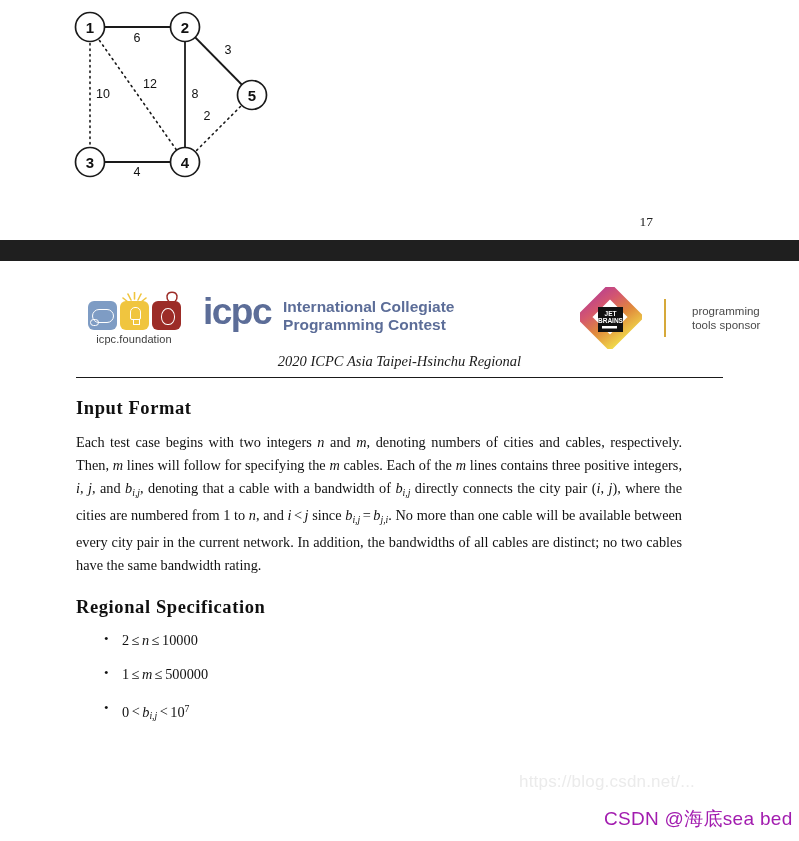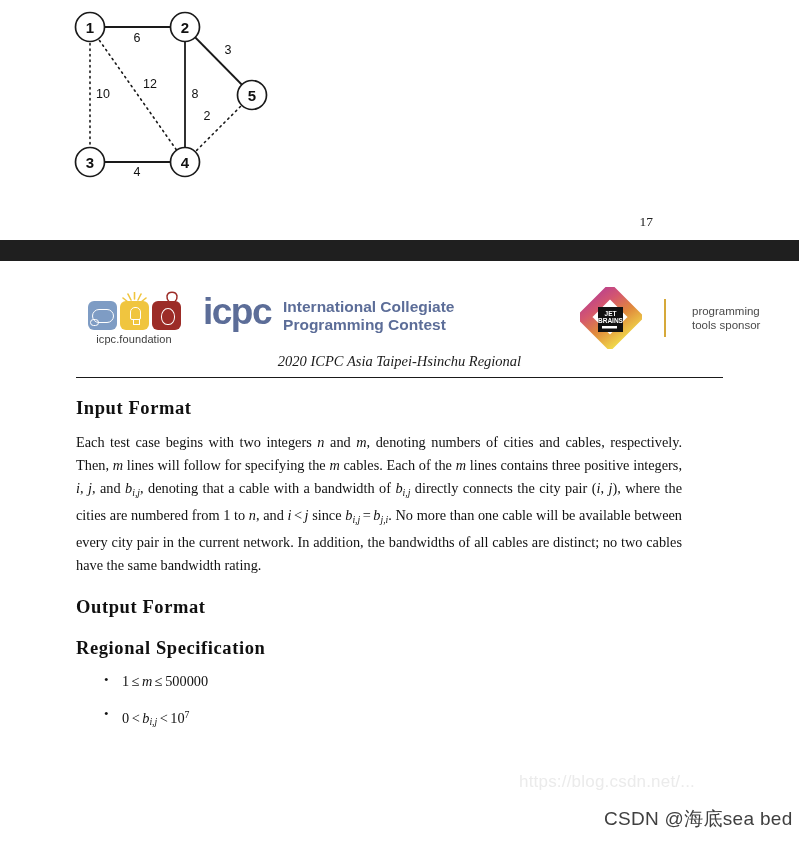--- a/index.html
+++ b/index.html
@@ -263,21 +263,21 @@
     font-size: 17px;
     color: #ebebeb;
     white-space: nowrap;
     letter-spacing: 0.2px;
   }
   #watermark-tag {
     position: absolute;
     left: 604px; top: 806px;
     font-family: "Liberation Sans", sans-serif;
     font-size: 19px;
-    color: #404040;
+    color: #a21caf;
     white-space: nowrap;
     letter-spacing: 0.3px;
   }
 </style>
 </head>
 <body>
 
 <div id="figure-region">
   <svg id="graph-svg" width="799" height="205" viewBox="0 0 799 205">
 
@@ -381,26 +381,28 @@
   <div id="title-rule"></div>
 
   <div id="content">
 
     <h2 class="section-head">Input Format</h2>
 
     <p class="para">
       <span class="mn">Each test case begins with two integers </span><span class="mi">n</span><span class="mn"> and </span><span class="mi">m</span><span class="mn">, denoting numbers of cities and cables, respectively. Then, </span><span class="mi">m</span><span class="mn"> lines will follow for specifying the </span><span class="mi">m</span><span class="mn"> cables. Each of the </span><span class="mi">m</span><span class="mn"> lines contains three positive integers, </span><span class="mi">i</span><span class="mn">, </span><span class="mi">j</span><span class="mn">, and </span><span class="mi">b</span><sub class="msub">i,j</sub><span class="mn">, denoting that a cable with a bandwidth of </span><span class="mi">b</span><sub class="msub">i,j</sub><span class="mn"> directly connects the city pair (</span><span class="mi">i</span><span class="mn">, </span><span class="mi">j</span><span class="mn">), where the cities are numbered from 1 to </span><span class="mi">n</span><span class="mn">, and </span><span class="mi">i</span><span class="rel">&lt;</span><span class="mi">j</span><span class="mn"> since </span><span class="mi">b</span><sub class="msub">i,j</sub><span class="rel">=</span><span class="mi">b</span><sub class="msub">j,i</sub><span class="mn">. No more than one cable will be available between every city pair in the current network. In addition, the bandwidths of all cables are distinct; no two cables have the same bandwidth rating.</span>
     </p>
 
-    <h2 class="section-head">Output Format</h2>
 
 
     <h2 class="section-head">Regional Specification</h2>
 
     <ul class="spec-list">
+      <li>
+        <span class="mn">2</span><span class="rel">≤</span><span class="mi">n</span><span class="rel">≤</span><span class="mn">10000</span>
+      </li>
       <li>
         <span class="mn">1</span><span class="rel">≤</span><span class="mi">m</span><span class="rel">≤</span><span class="mn">500000</span>
       </li>
       <li>
         <span class="mn">0</span><span class="rel">&lt;</span><span class="mi">b</span><sub class="msub">i,j</sub><span class="rel">&lt;</span><span class="mn">10</span><sup class="msup">7</sup>
       </li>
     </ul>
   </div>
 </div>
 

